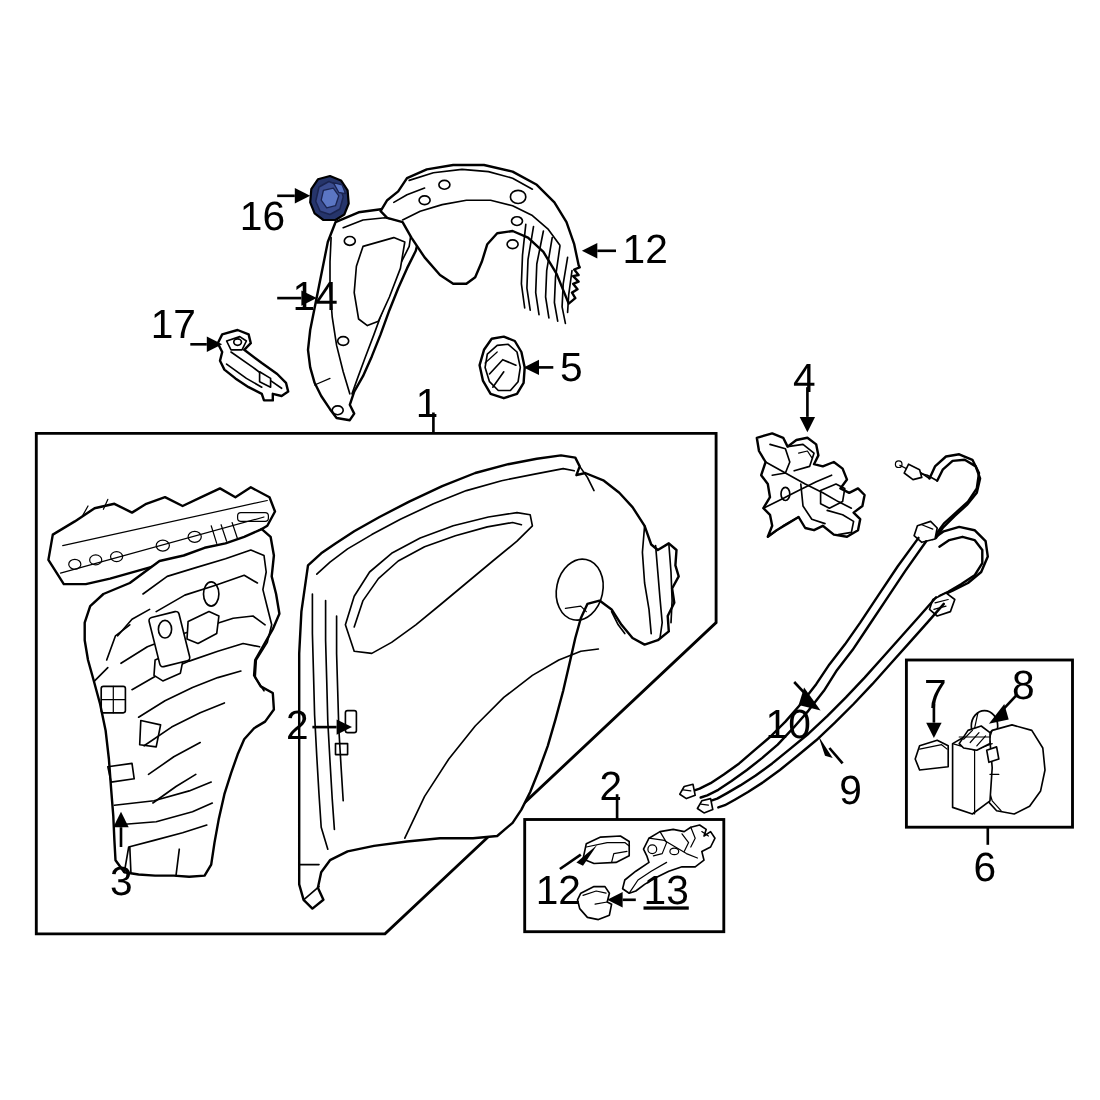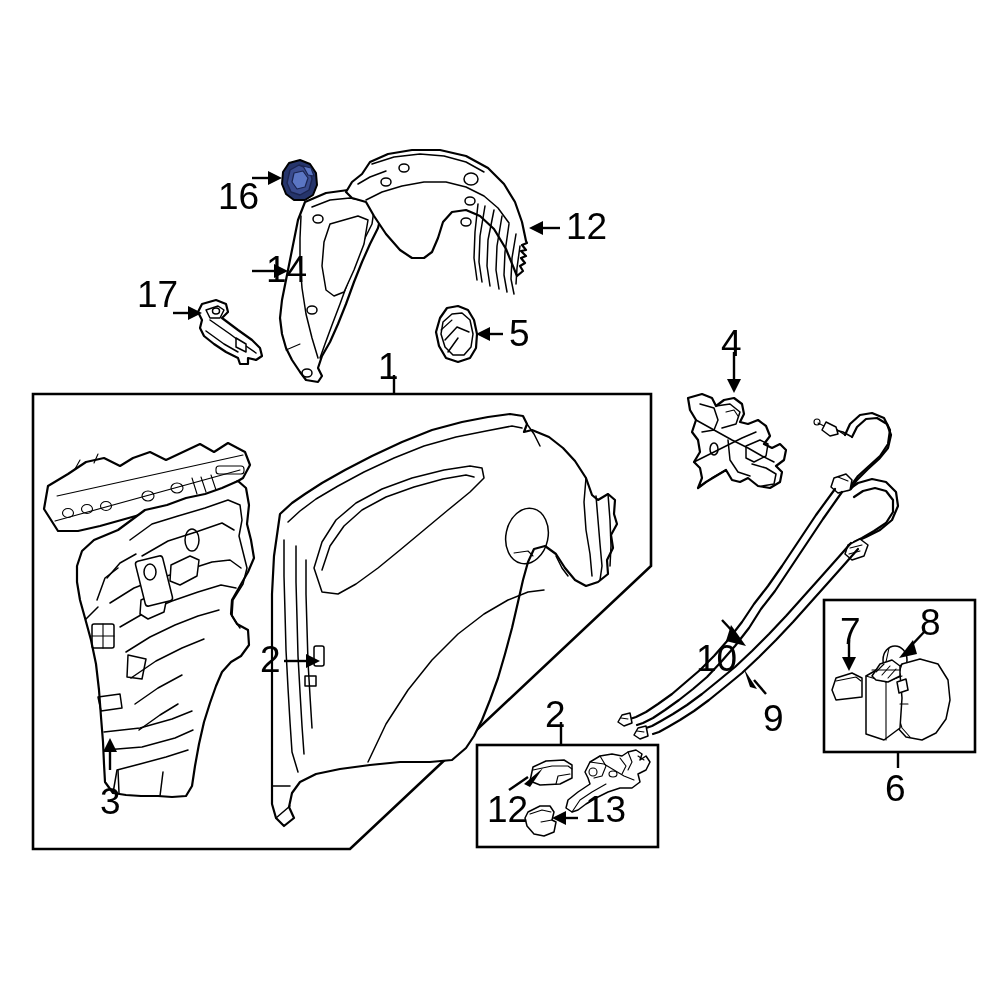--- a/index.html
+++ b/index.html
@@ -395,19 +395,19 @@
 <div class="callout" style="left:100px; top:783px;">3</div>
 <div class="callout" style="left:721px; top:325px;">4</div>
 <div class="callout" style="left:509px; top:315px;">5</div>
 <div class="callout" style="left:885px; top:770px;">6</div>
 <div class="callout" style="left:840px; top:613px;">7</div>
 <div class="callout" style="left:920px; top:604px;">8</div>
 <div class="callout" style="left:763px; top:700px;">9</div>
 <div class="callout" style="left:696px; top:592px;margin-top:48px;">10</div>
 <div class="callout" style="left:545px; top:696px;">2</div>
 <div class="callout" style="left:487px; top:791px;">12</div>
-<div class="callout" style="left:585px; top:791px;">13</div>
+<div class="callout" style="left:585px; top:791px;text-decoration:underline;">13</div>
 <div class="callout" style="left:218px; top:251px;margin-left:48px;">14</div>
 <div class="callout" style="left:566px; top:208px;">12</div>
 <div class="callout" style="left:218px; top:158px;margin-top:20px;">16</div>
 <div class="callout" style="left:137px; top:276px;">17</div>
 
 </div>
 
 </body></html>

